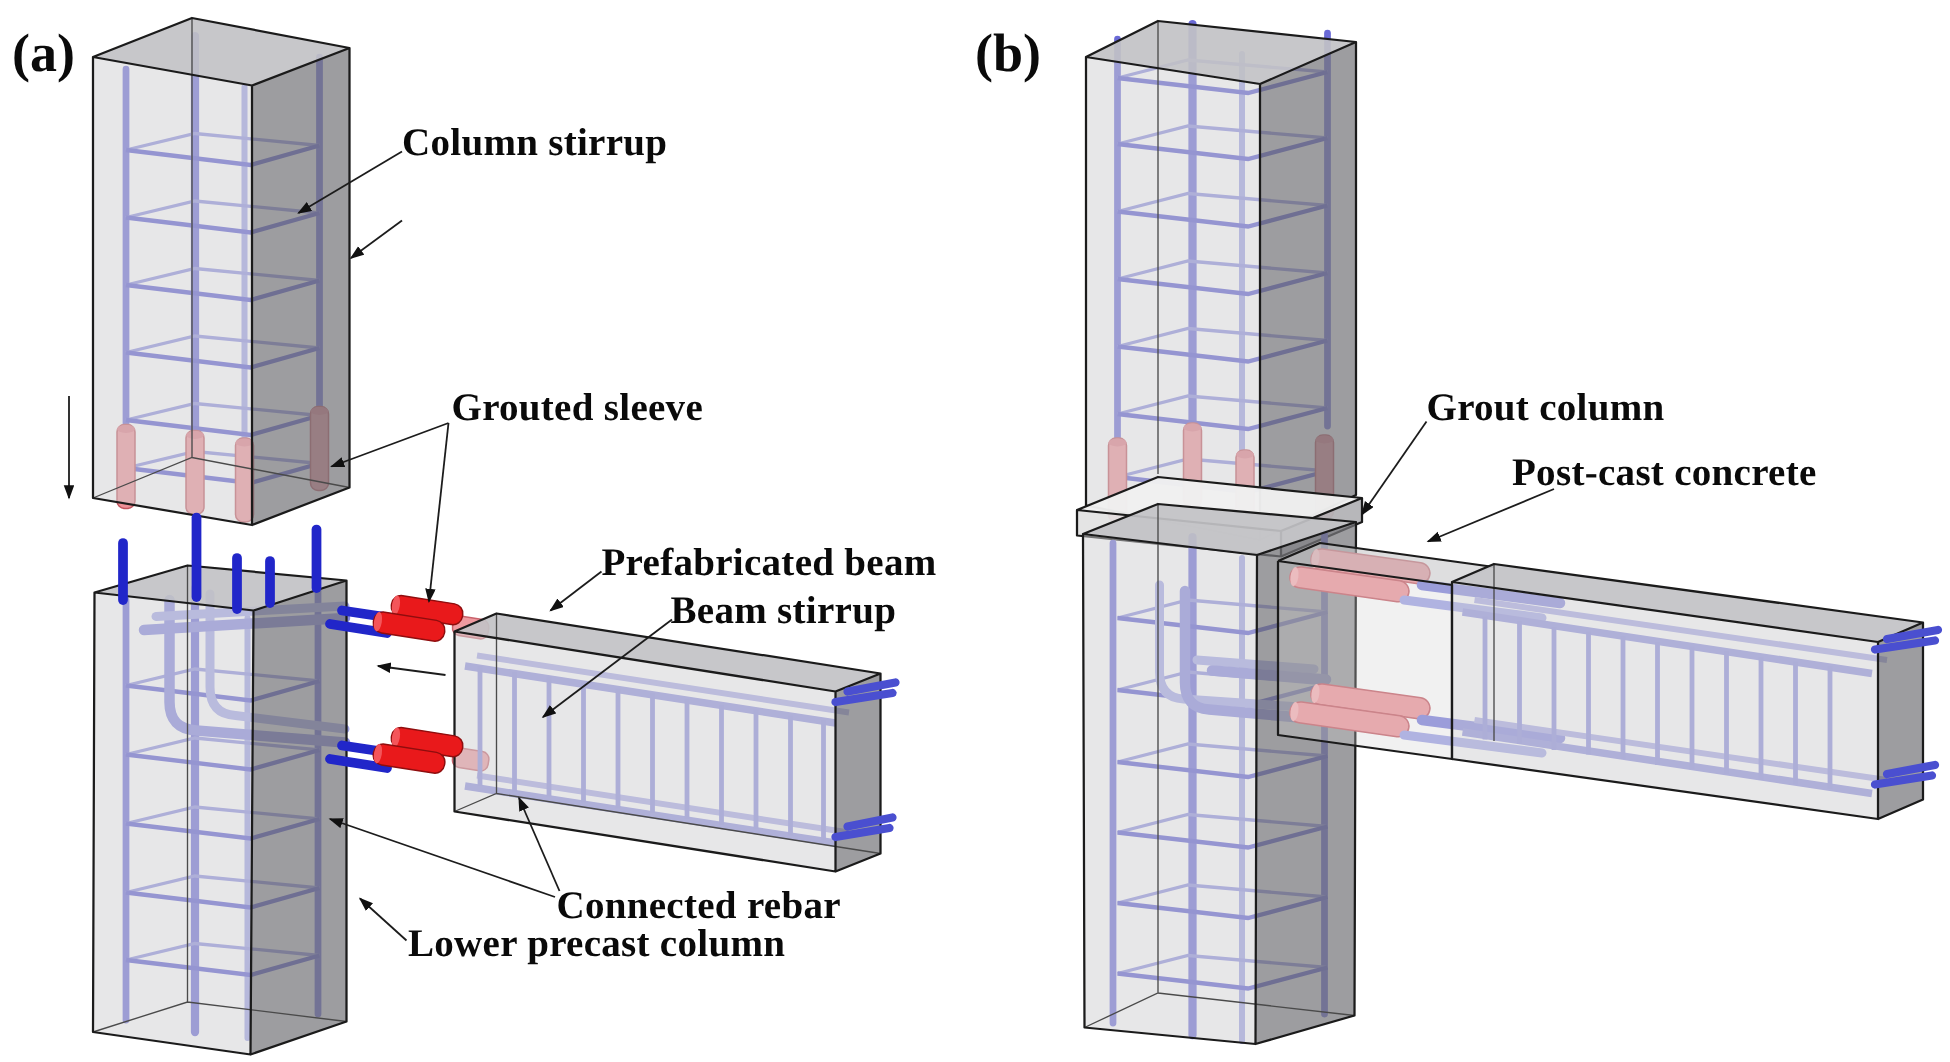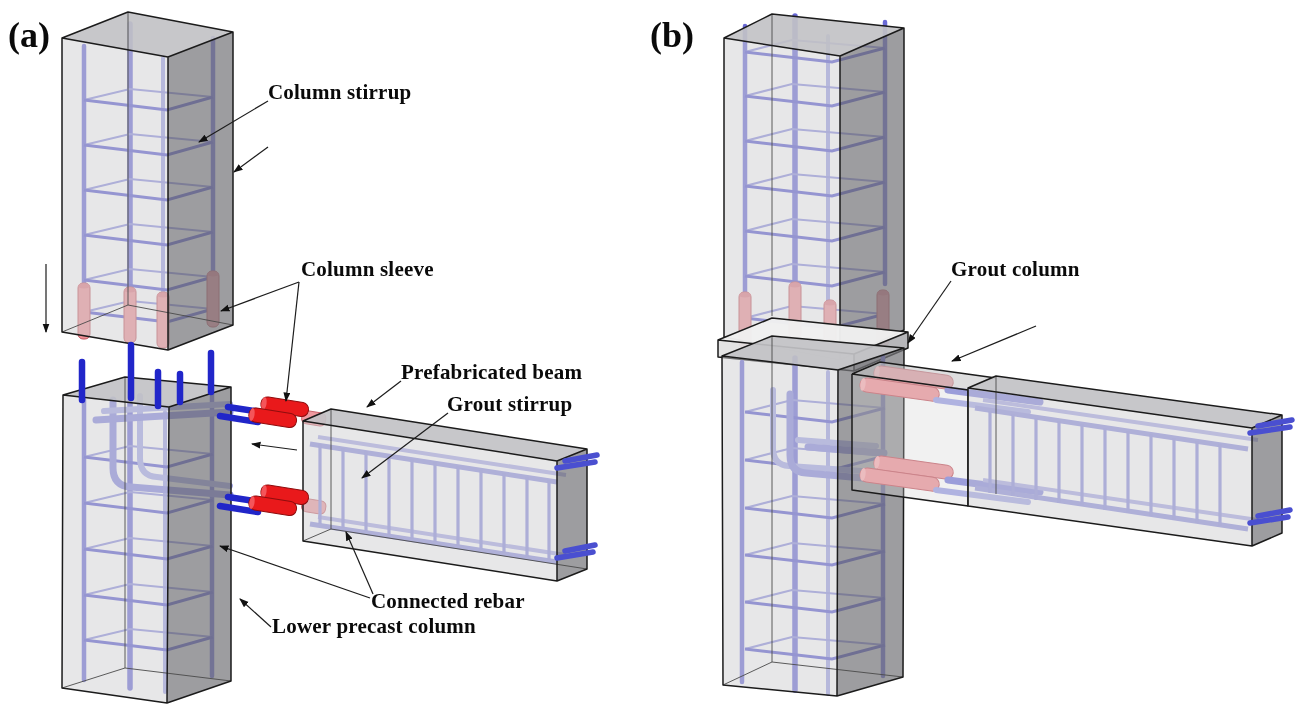--- a/index.html
+++ b/index.html
@@ -1,19 +1,19 @@
 <!DOCTYPE html>
 <html><head>
 <meta charset="utf-8">
 <style>
   html,body{margin:0;padding:0;background:#fff;}
   body{width:1300px;height:708px;position:relative;font-family:"Liberation Serif",serif;overflow:hidden;}
   .fig{position:absolute;left:0;top:0;width:1300px;height:708px;}
   svg{position:absolute;left:0;top:0;}
-  .lbl{position:absolute;font-weight:700;font-size:21px;color:#0a0a0a;white-space:nowrap;letter-spacing:.2px;}
+  .lbl{position:absolute;font-weight:700;font-size:26px;color:#0a0a0a;white-space:nowrap;letter-spacing:.2px;}
   .tag{font-size:36px;letter-spacing:0;}
   
   .fF{fill:#cfcfd2;fill-opacity:.5;stroke:none;}
   .fR{fill:#77777c;fill-opacity:.72;stroke:none;}
   .fT{fill:#c2c2c5;fill-opacity:.92;stroke:none;}
   .edge{fill:none;stroke:#1b1b1b;stroke-width:1.5;stroke-linejoin:round;}
   .edgeT{fill:none;stroke:#4a4a4a;stroke-width:.9;}
   .bar{stroke:#6a6ad6;stroke-width:4.5;fill:none;stroke-linecap:round;}
   .barl{stroke:#9ca0e4;stroke-width:4;fill:none;stroke-linecap:round;}
   .sf{stroke:#5b5bd0;stroke-width:2.9;fill:none;}
@@ -293,21 +293,22 @@
 
     <g>
       <path class="ann" d="M951,281 L908,343" marker-end="url(#ah)"></path>
       <path class="ann" d="M1036,326 L952,361" marker-end="url(#ah)"></path>
     </g>
   </g>
 </svg>
 
 <div class="lbl tag" style="left:8px;top:14px">(a)</div>
 <div class="lbl" style="left:268px;top:80px">Column stirrup</div>
-<div class="lbl" style="left:301px;top:257px">Column sleeve</div>
+<div class="lbl" style="left:301px;top:257px">Grouted sleeve</div>
 <div class="lbl" style="left:401px;top:360px">Prefabricated beam</div>
-<div class="lbl" style="left:447px;top:392px">Grout stirrup</div>
+<div class="lbl" style="left:447px;top:392px">Beam stirrup</div>
 <div class="lbl" style="left:371px;top:589px">Connected rebar</div>
 <div class="lbl" style="left:272px;top:614px">Lower precast column</div>
 <div class="lbl tag" style="left:650px;top:14px">(b)</div>
 <div class="lbl" style="left:951px;top:257px">Grout column</div>
+<div class="lbl" style="left:1008px;top:300px">Post-cast concrete</div>
 
 </div>
 
 </body></html>

